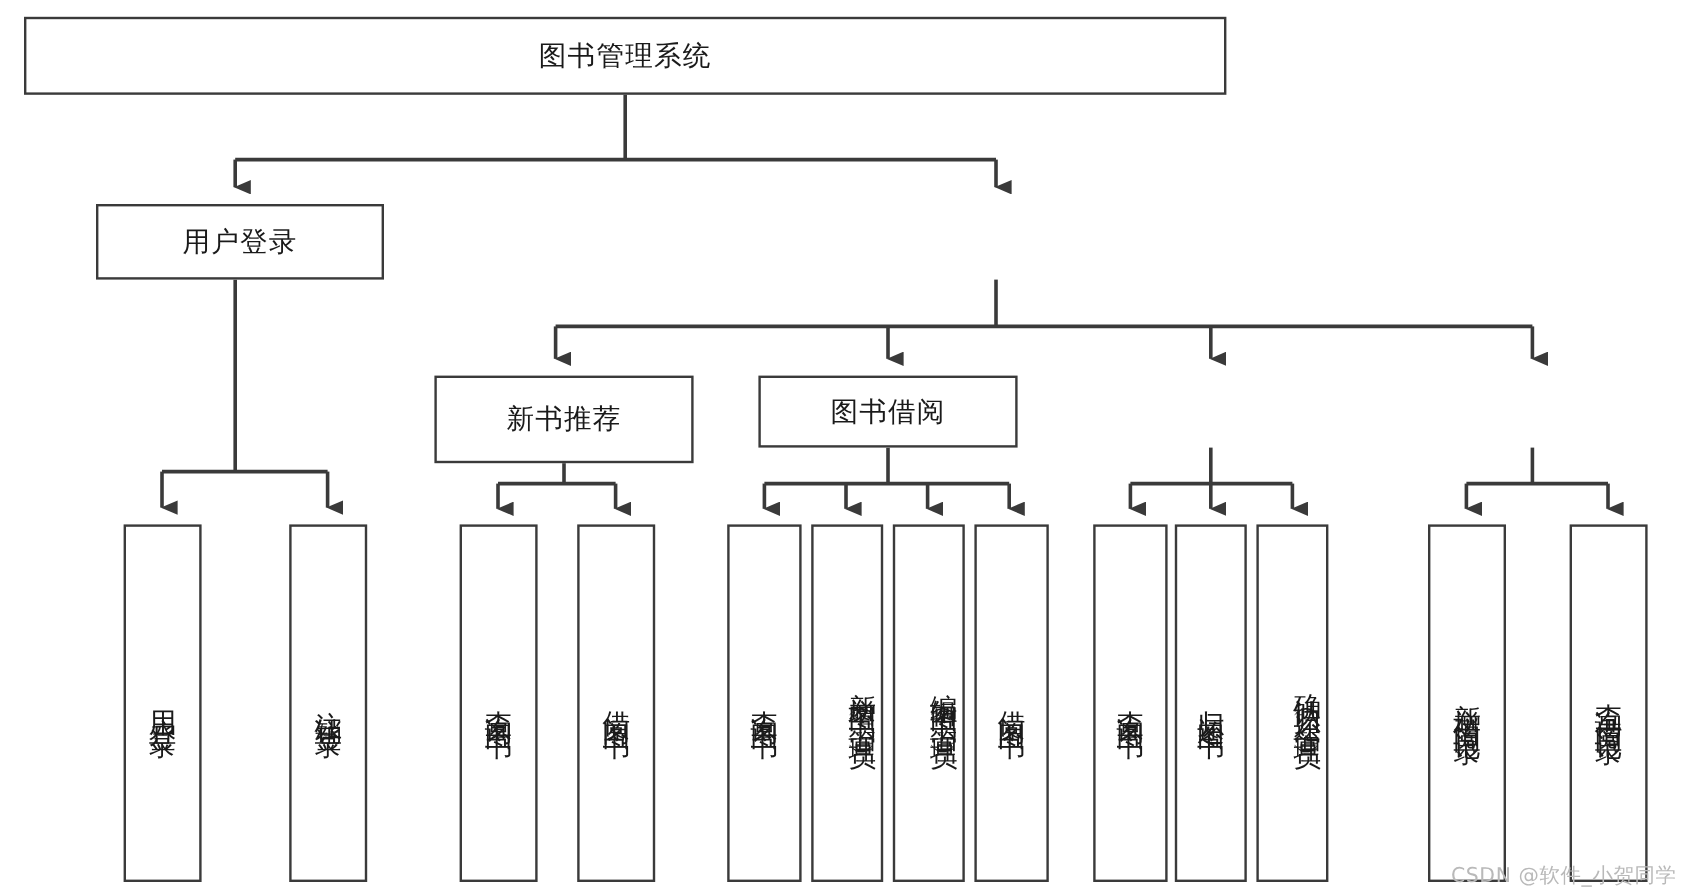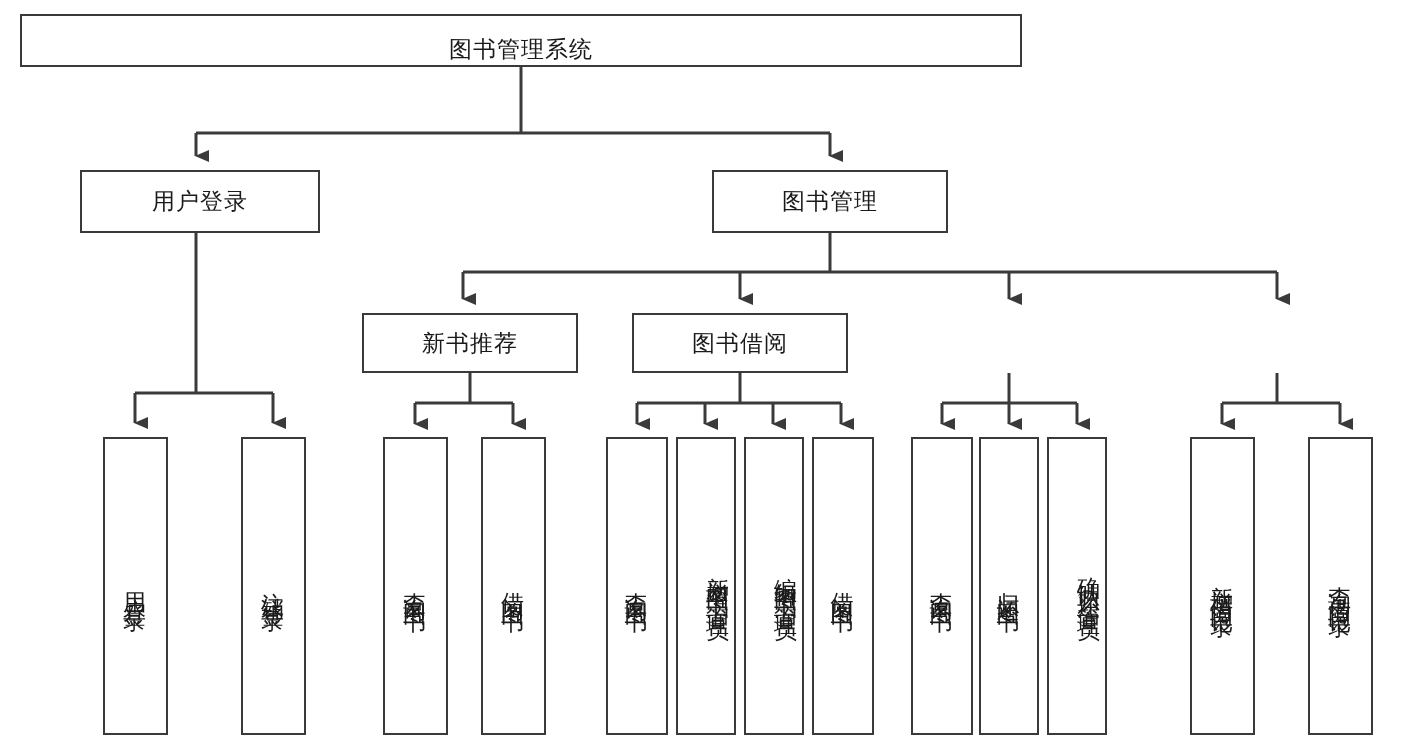--- a/index.html
+++ b/index.html
@@ -116,32 +116,29 @@
       <path d="M1009,403 L1009,424" marker-end="url(#arrow)"></path>
       <path d="M1077,403 L1077,424" marker-end="url(#arrow)"></path>
 
       <path d="M1277,373 L1277,403"></path>
       <path d="M1222,403 L1340,403"></path>
       <path d="M1222,403 L1222,424" marker-end="url(#arrow)"></path>
       <path d="M1340,403 L1340,424" marker-end="url(#arrow)"></path>
     </g>
   </svg>
 
-  <div class="node horiz" style="left:20px; top:14px; width:1002px; height:53px;align-items:flex-end;">
+  <div class="node horiz" style="left:20px; top:14px; width:1002px; height:65px;">
     <span class="node-label">图书管理系统</span>
   </div>
 
   <div class="node horiz" style="left:80px; top:170px; width:240px; height:63px;">
     <span class="node-label">用户登录</span>
   </div>
-  <div class="node horiz" style="left:712px; top:170px; width:236px; height:63px;">
-    <span class="node-label">图书管理</span>
-  </div>
 
-  <div class="node horiz" style="left:362px; top:313px; width:216px; height:60px;">
+  <div class="node horiz" style="left:362px; top:313px; width:216px; height:73px;">
     <span class="node-label">新书推荐</span>
   </div>
   <div class="node horiz" style="left:632px; top:313px; width:216px; height:60px;">
     <span class="node-label">图书借阅</span>
   </div>
 
   <div class="node vert" style="left:103px; top:437px; width:65px; height:298px;">
     <span class="node-label">用户登录</span>
   </div>
   <div class="node vert" style="left:241px; top:437px; width:65px; height:298px;">
@@ -178,14 +175,15 @@
     <span class="node-label">确认归还（管理员）</span>
   </div>
 
   <div class="node vert" style="left:1190px; top:437px; width:65px; height:298px;">
     <span class="node-label">新增借阅记录</span>
   </div>
   <div class="node vert" style="left:1308px; top:437px; width:65px; height:298px;">
     <span class="node-label">查询借阅记录</span>
   </div>
 
+  <div class="watermark">CSDN @软件_小贺同学</div>
 
 </div>
 
 </body></html>

